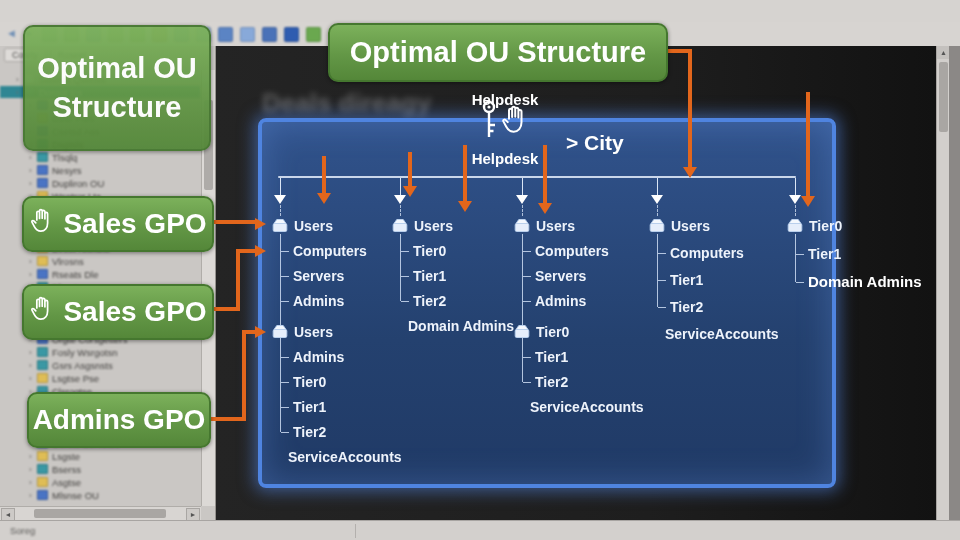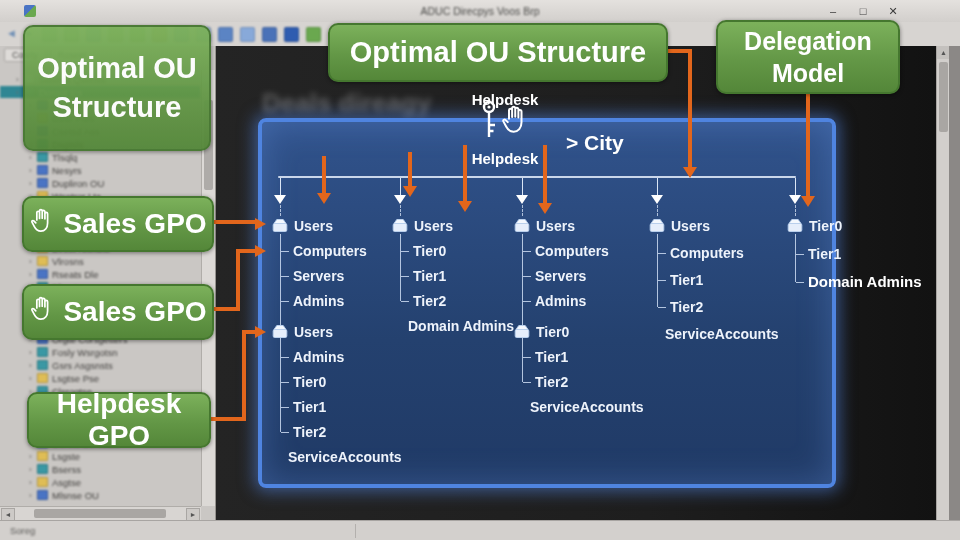--- a/index.html
+++ b/index.html
@@ -109,27 +109,20 @@
   .statusbar{position:absolute;left:0;top:520px;width:960px;height:20px;background:#d3d0cd;
              border-top:1px solid #a8a5a2;}
   .sb-text{position:absolute;left:10px;top:4px;font-size:9.5px;color:#5a5957;filter:blur(1px);}
   .sb-div{position:absolute;left:355px;top:3px;width:1px;height:14px;background:#b3b0ad;}
 </style>
 </head>
 <body>
 
 <div class="stage">
 
-  <div class="titlebar">
-    <div class="app-ico"></div>
-    <div class="title-text">ADUC Direcpys Voos Brp</div>
-    <div class="win-btn btn-min">–</div>
-    <div class="win-btn btn-max">□</div>
-    <div class="win-btn btn-close">✕</div>
-  </div>
 
   <div class="toolbar">
     <div class="tb-row" id="toolbar-icons">
       <span class="tb-nav">◄</span>
       <span class="tb-nav">►</span>
     <div class="tb-ico" style="background: rgb(157, 179, 160);"></div>
         <div class="tb-ico" style="background: rgb(143, 174, 143);"></div>
         <div class="tb-ico" style="background: rgb(135, 163, 192);"></div>
         <div class="tb-ico" style="background: rgb(163, 184, 137);"></div>
         <div class="tb-ico" style="background: rgb(143, 181, 111);"></div>
@@ -480,32 +473,31 @@
   <div class="ohs" style="left:236px;top:249px;width:20px"></div>
   <div class="ohr" style="left:255px;top:245px"></div>
 
   <div class="ohs" style="left:206px;top:417px;width:40px"></div>
   <div class="ovs" style="left:242px;top:330px;height:91px"></div>
   <div class="ohs" style="left:242px;top:330px;width:14px"></div>
   <div class="ohr" style="left:255px;top:326px"></div>
 
   <div class="callout co-left">Optimal OU Structure</div>
   <div class="callout co-center">Optimal OU Structure</div>
-  <div class="callout co-deleg">Delegation Model</div>
   <div class="callout co-sales1">
     <span><svg width="26" height="28" viewBox="0 0 24 26">
           <path d="M7.2 12V5.2a1.25 1.25 0 0 1 2.5 0V10.6 M9.7 10.6V3.6a1.25 1.25 0 0 1 2.5 0V10.4 M12.2 10.4V4.4a1.25 1.25 0 0 1 2.5 0V11 M14.7 11V6.2a1.25 1.25 0 0 1 2.5 0v8.6c0 4.6-2.6 7.6-6.3 7.6-3 0-4.6-1.5-6-4.2l-2.2-4.1c-.5-1 .8-2 1.7-1.2l1.8 1.8" fill="none" stroke="#fff" stroke-width="1.6" stroke-linecap="round" stroke-linejoin="round"></path>
         </svg></span>
     <span>Sales GPO</span>
   </div>
   <div class="callout co-sales2">
     <span><svg width="26" height="28" viewBox="0 0 24 26">
           <path d="M7.2 12V5.2a1.25 1.25 0 0 1 2.5 0V10.6 M9.7 10.6V3.6a1.25 1.25 0 0 1 2.5 0V10.4 M12.2 10.4V4.4a1.25 1.25 0 0 1 2.5 0V11 M14.7 11V6.2a1.25 1.25 0 0 1 2.5 0v8.6c0 4.6-2.6 7.6-6.3 7.6-3 0-4.6-1.5-6-4.2l-2.2-4.1c-.5-1 .8-2 1.7-1.2l1.8 1.8" fill="none" stroke="#fff" stroke-width="1.6" stroke-linecap="round" stroke-linejoin="round"></path>
         </svg></span>
     <span>Sales GPO</span>
   </div>
-  <div class="callout co-fin">Helpdesk GPO</div>
+  <div class="callout co-fin">Admins GPO</div>
 
   <div class="statusbar">
     <div class="sb-text">Soreg</div>
     <div class="sb-div"></div>
   </div>
 </div>
 
 </body></html>

